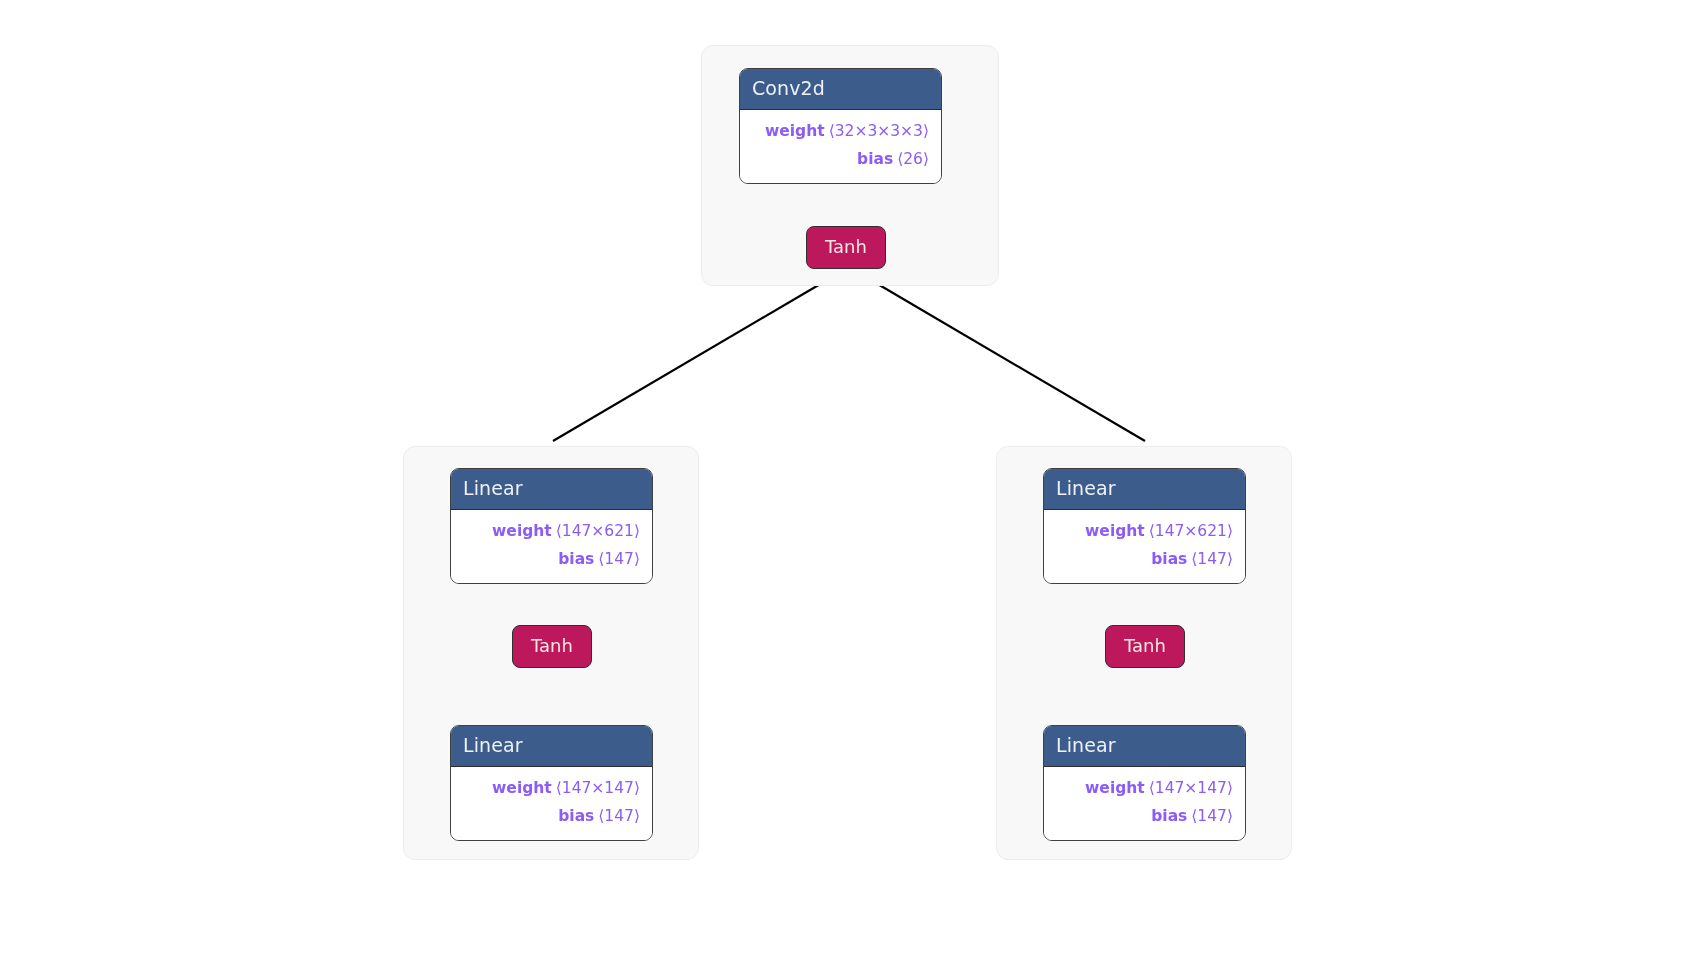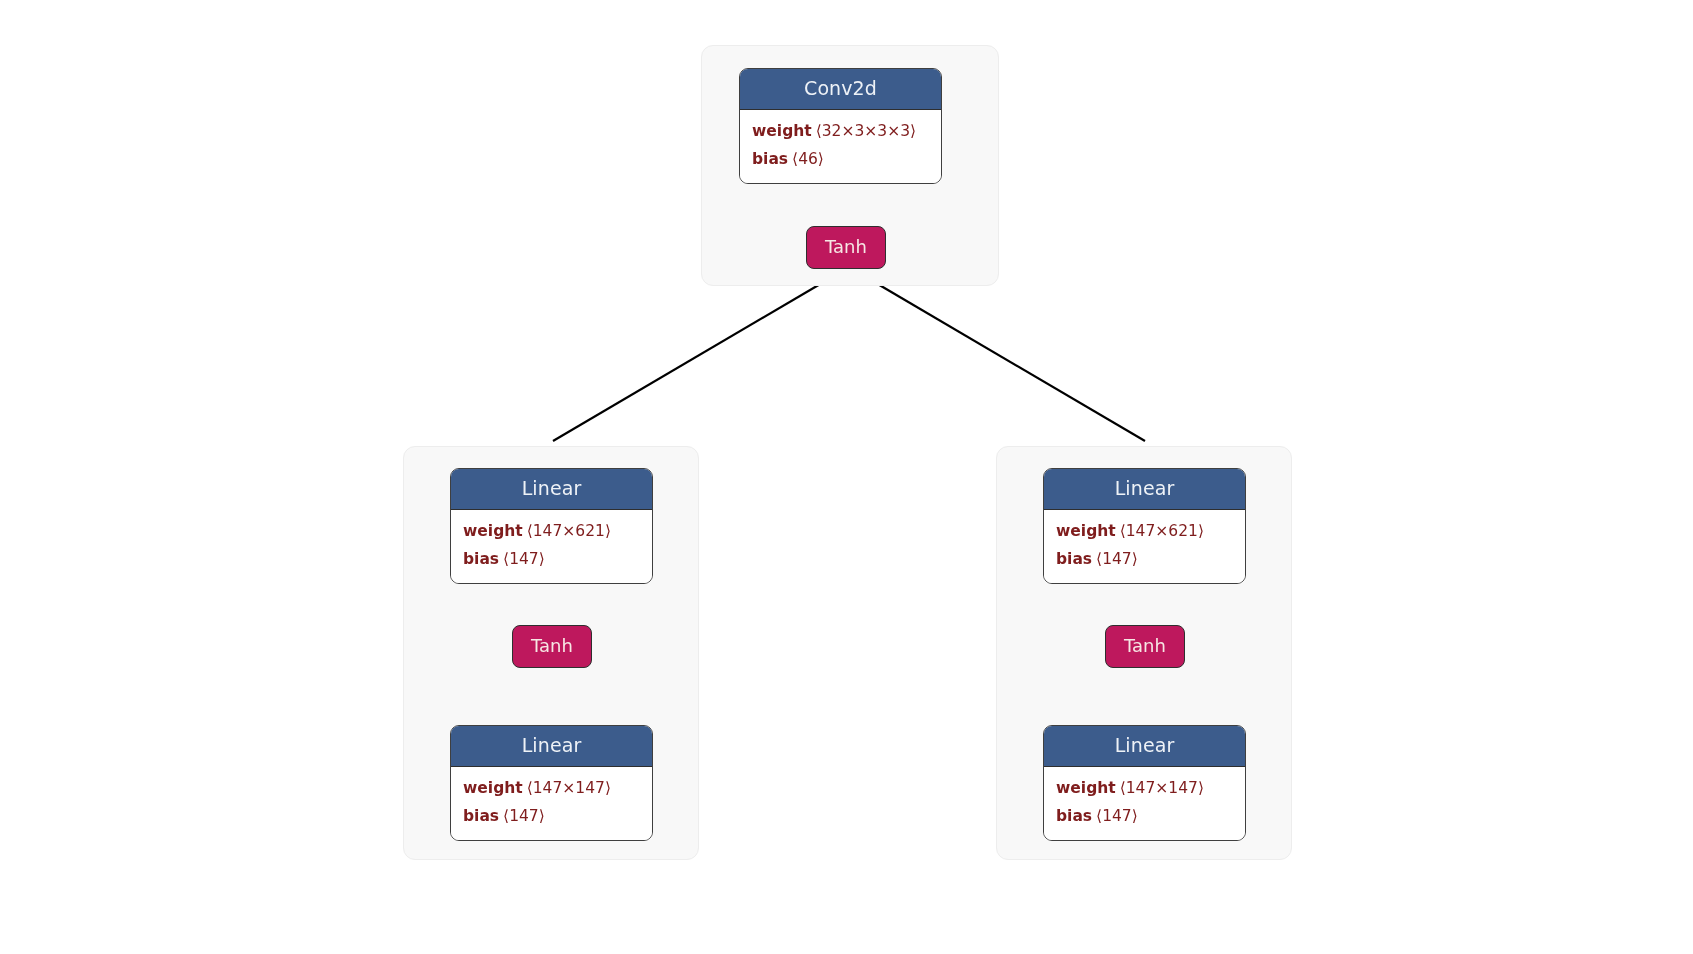--- a/index.html
+++ b/index.html
@@ -56,31 +56,31 @@
     box-sizing: border-box;
   }
   .module-header {
     background: #3c5c8c;
     color: #eef2f7;
     font-size: 19px;
     line-height: 1;
     padding: 10px 12px 11px 12px;
     border-bottom: 1.6px solid #2e2e2e;
     letter-spacing: 0.1px;
-    text-align: center;
   }
   .module-body {
     padding: 8px 12px 10px 12px;
     background: #ffffff;
   }
   .param-row {
     font-size: 15.5px;
-    color: #7f1d1d;
+    color: #8b5cf6;
     line-height: 1.78;
     white-space: nowrap;
+    text-align: right;
   }
   .param-name {
     font-weight: bold;
   }
   .param-shape {
     font-weight: normal;
     margin-left: 4px;
   }
 
   
@@ -138,21 +138,21 @@
 
   <div class="cluster" id="cluster-root"></div>
 
   <div class="module-card" id="card-conv2d">
     <div class="module-header">Conv2d</div>
     <div class="module-body">
       <div class="param-row">
         <span class="param-name">weight</span><span class="param-shape">⟨32×3×3×3⟩</span>
       </div>
       <div class="param-row">
-        <span class="param-name">bias</span><span class="param-shape">⟨46⟩</span>
+        <span class="param-name">bias</span><span class="param-shape">⟨26⟩</span>
       </div>
     </div>
   </div>
 
   <div class="activation-node" id="node-tanh-root">Tanh</div>
 
   <div class="cluster" id="cluster-left"></div>
 
   <div class="module-card" id="card-linear-l1">
     <div class="module-header">Linear</div>

